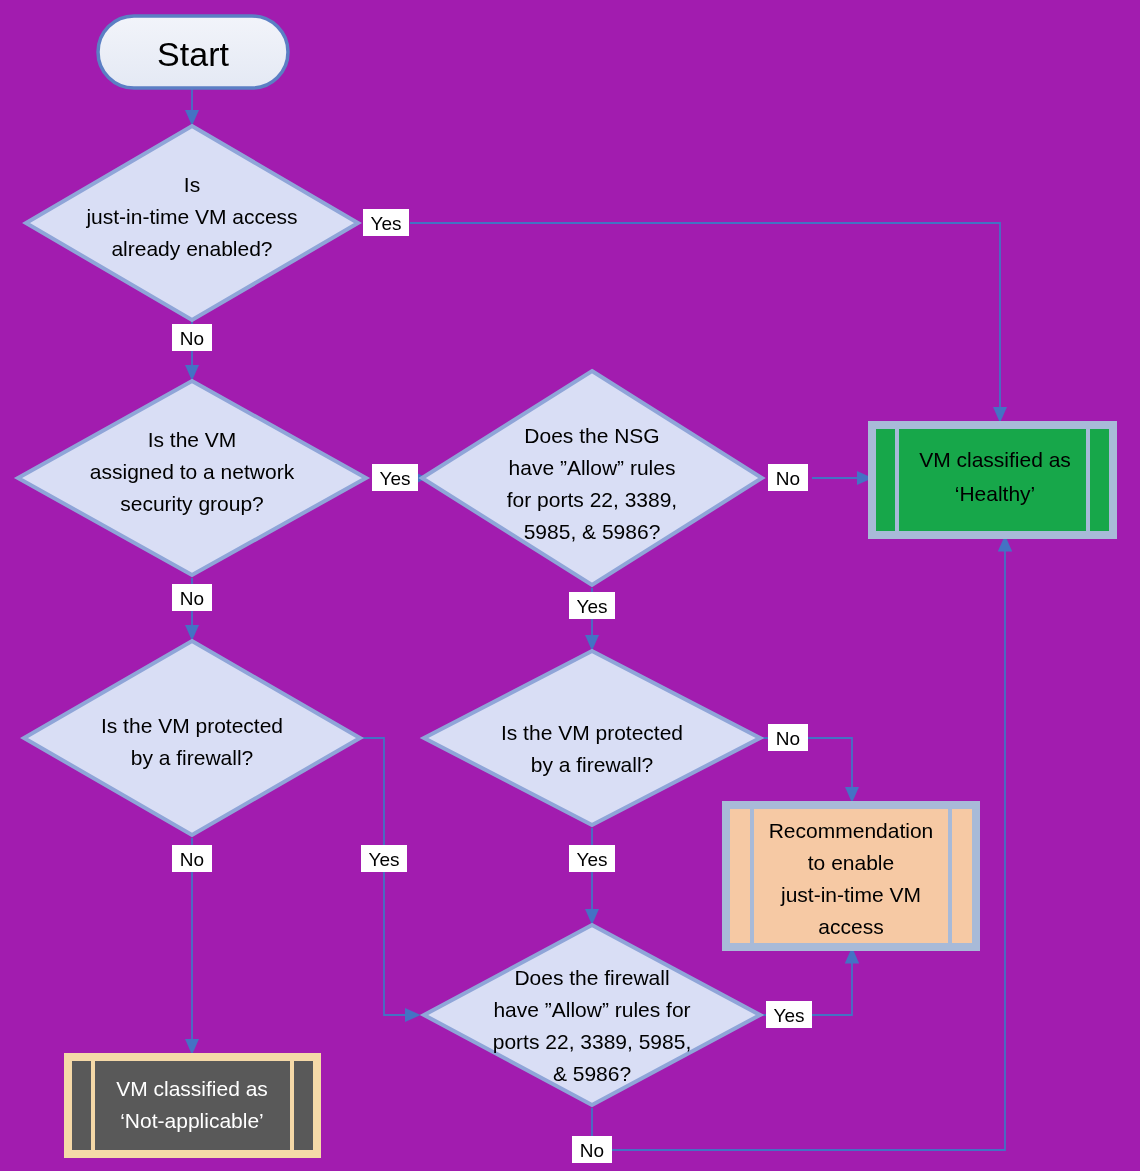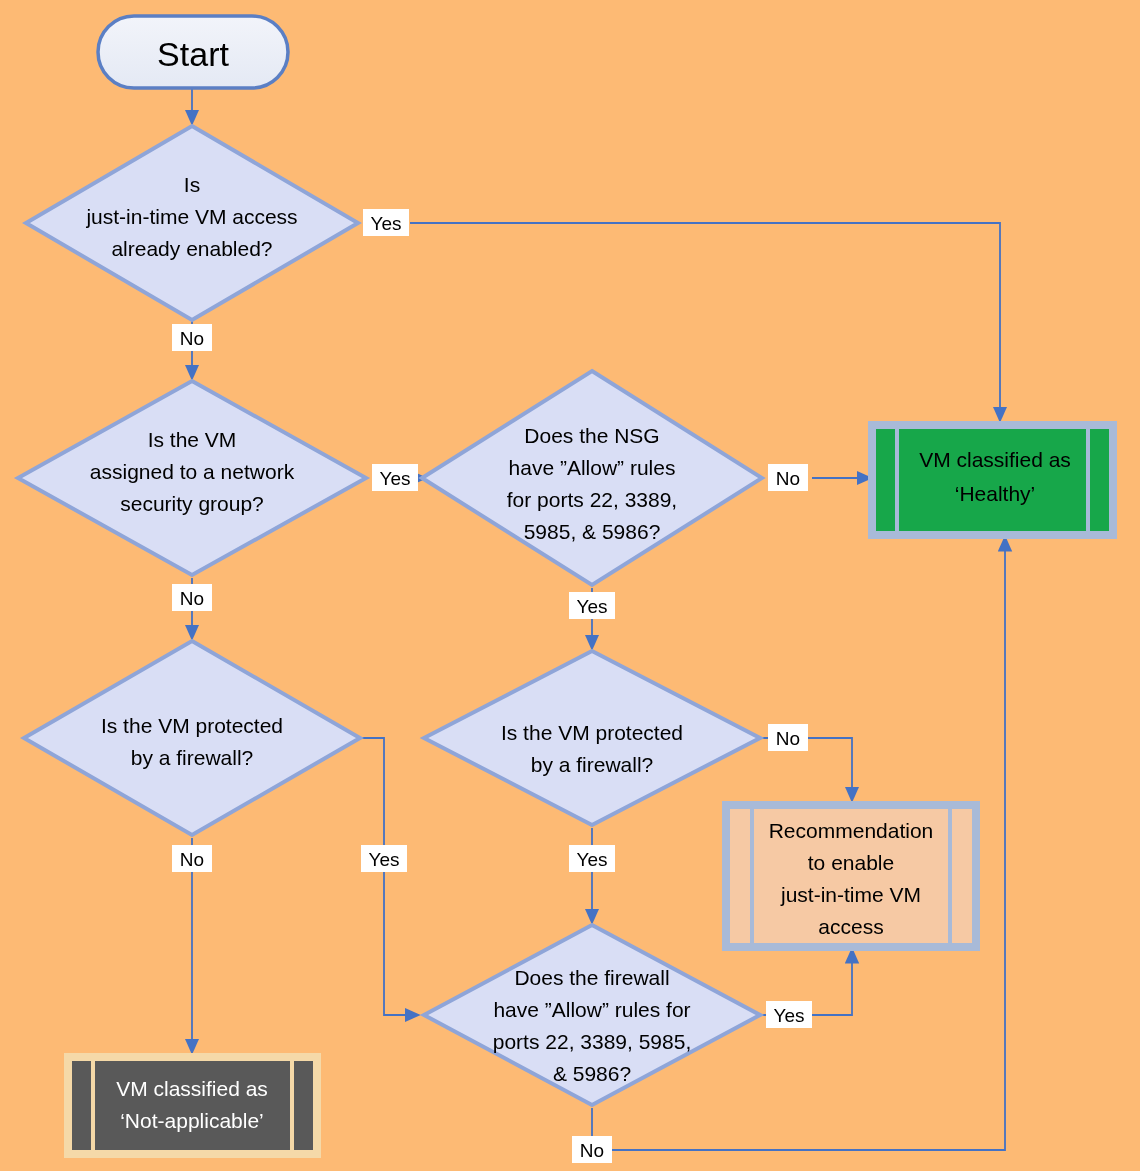--- a/index.html
+++ b/index.html
@@ -1,17 +1,17 @@
 <!DOCTYPE html>
 <html><head>
 <meta charset="utf-8">
 <style>
   html,body{margin:0;padding:0;background:#ffffff;}
   body{font-family:"Liberation Sans", sans-serif;}
-  #stage{position:relative;width:1140px;height:1171px;background:#fdba74;overflow:hidden;}
+  #stage{position:relative;width:1140px;height:1171px;background:#a21caf;overflow:hidden;}
   #stage > svg{position:absolute;top:0;left:0;}
   .nodetext{font-family:"Liberation Sans", sans-serif;font-size:21px;fill:#000000;}
   .nodetext-light{font-family:"Liberation Sans", sans-serif;font-size:21px;fill:#ffffff;}
   .starttext{font-family:"Liberation Sans", sans-serif;font-size:34px;fill:#000000;}
   .edgelabel{font-family:"Liberation Sans", sans-serif;font-size:19px;fill:#000000;}
 </style>
 </head>
 <body>
 
 <div id="stage">

